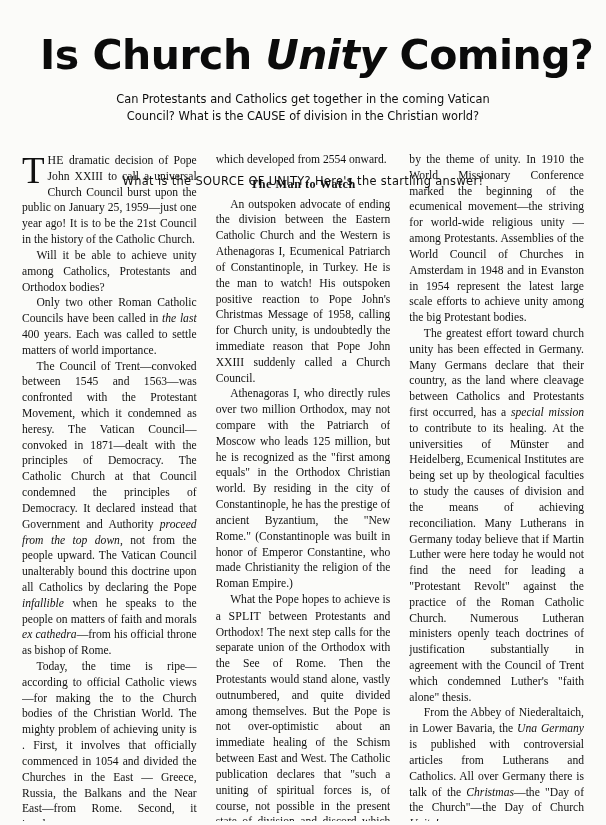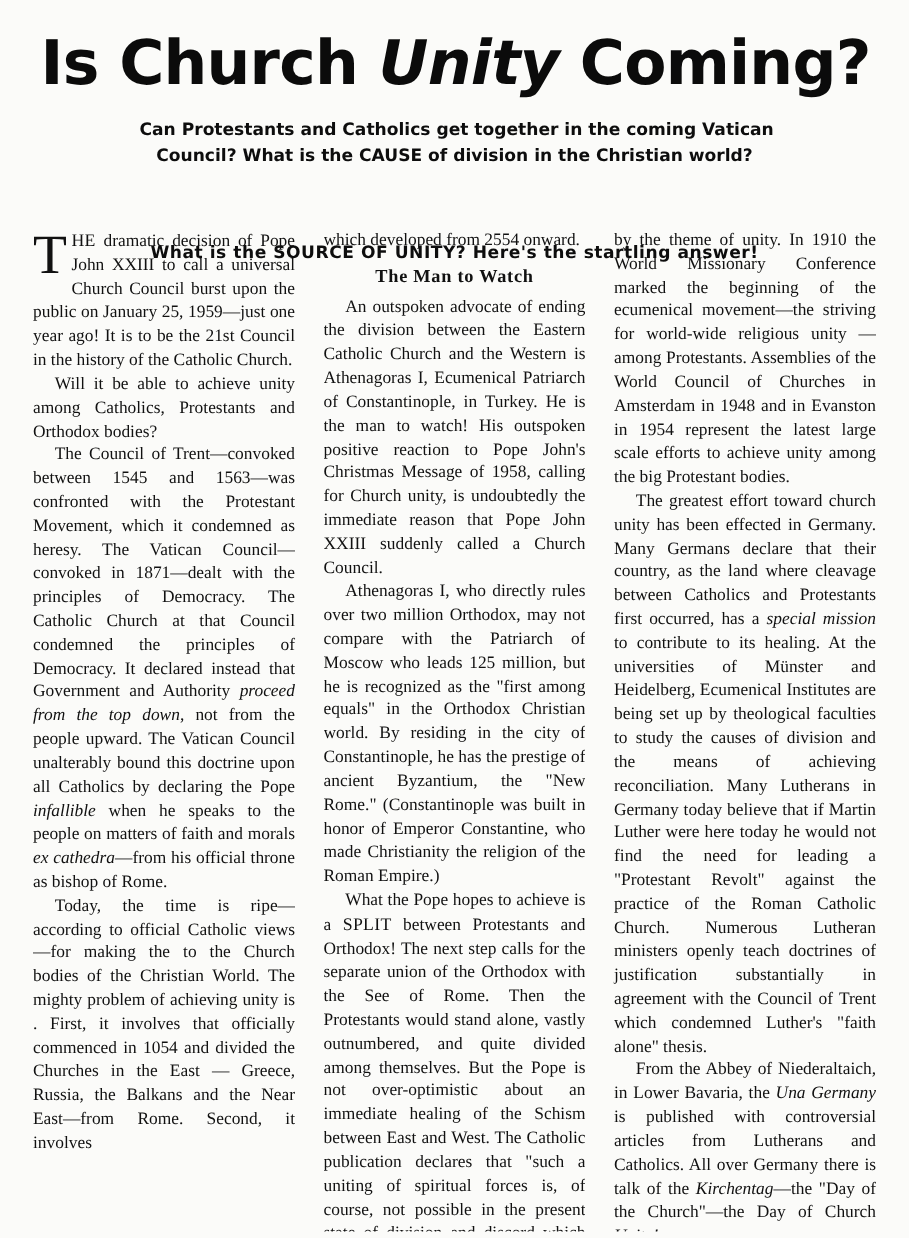--- a/index.html
+++ b/index.html
@@ -13,21 +13,21 @@
     background: #fbfbf9;
     font-family: "Liberation Serif", "DejaVu Serif", serif;
     color: #111111;
     overflow: hidden;
   }
   .page {
     position: relative;
     width: 606px;
     height: 825px;
     box-sizing: border-box;
-    padding: 3px;
+    padding: 16px;
   }
 
   
   .masthead {
     padding: 18px 24px 0 24px;
   }
   .headline {
     text-align: center;
     font-family: "DejaVu Sans", "Liberation Sans", sans-serif;
     font-weight: bold;
@@ -39,21 +39,21 @@
     white-space: nowrap;
   }
   .headline .em {
     font-style: italic;
   }
   .deck {
     margin: 14px auto 0 auto;
     width: 420px;
     text-align: center;
     font-family: "DejaVu Sans", "Liberation Sans", sans-serif;
-    font-weight: bold;
+    font-weight: normal;
     font-size: 11.4px;
     line-height: 1.52;
     color: #0d0d0d;
   }
   .deck div {
     white-space: nowrap;
   }
   .deck .spread {
     letter-spacing: 0.35px;
     margin-top: 48px;
@@ -136,31 +136,32 @@
       <div>Council? What is the CAUSE of division in the Christian world?</div>
       <div class="spread">What is the SOURCE OF UNITY? Here's the startling answer!</div>
     </div>
 
   </div>
 
   <div class="columns">
     <div class="col">
         <p class="dropcap-p"><span class="dropcap">T</span><span class="sc">HE</span><span> dramatic decision of Pope John XXIII to call a universal Church Council burst upon the public on January 25, 1959—just one year ago! It is to be the 21st Council in the history of the Catholic Church.</span></p>
         <p>Will it be able to achieve unity among Catholics, Protestants and Orthodox bodies?</p>
+        <p>Only two other Roman Catholic Councils have been called in <i>the last</i> 400 years. Each was called to settle matters of world importance.</p>
         <p>The Council of Trent—convoked between 1545 and 1563—was confronted with the Protestant Movement, which it condemned as heresy. The Vatican Council—convoked in 1871—dealt with the principles of Democracy. The Catholic Church at that Council condemned the principles of Democracy. It declared instead that Government and Authority <i>proceed from the top down</i>, not from the people upward. The Vatican Council unalterably bound this doctrine upon all Catholics by declaring the Pope <i>infallible</i> when he speaks to the people on matters of faith and morals <i>ex cathedra</i>—from his official throne as bishop of Rome.</p>
         <p>Today, the time is ripe—according to official Catholic views—for making the  to  the Church bodies of the Christian World. The mighty problem of achieving unity is . First, it involves  that officially commenced in 1054 and divided the Churches in the East — Greece, Russia, the Balkans and the Near East—from Rome. Second, it involves </p>
       </div>
     <div class="col">
         <p class="noindent">which developed from 2554 onward.</p>
         <h2>The Man to Watch</h2>
         <p>An outspoken advocate of ending the division between the Eastern Catholic Church and the Western is Athenagoras I, Ecumenical Patriarch of Constantinople, in Turkey. He is the man to watch! His outspoken positive reaction to Pope John's Christmas Message of 1958, calling for Church unity, is undoubtedly the immediate reason that Pope John XXIII suddenly called a Church Council.</p>
         <p>Athenagoras I, who directly rules over two million Orthodox, may not compare with the Patriarch of Moscow who leads 125 million, but he is recognized as the "first among equals" in the Orthodox Christian world. By residing in the city of Constantinople, he has the prestige of ancient Byzantium, the "New Rome." (Constantinople was built in honor of Emperor Constantine, who made Christianity the religion of the Roman Empire.)</p>
         <p>What the Pope hopes to achieve is a <span class="sc">SPLIT</span> between Protestants and Orthodox! The next step calls for the separate union of the Orthodox with the See of Rome. Then the Protestants would stand alone, vastly outnumbered, and quite divided among themselves. But the Pope is not over-optimistic about an immediate healing of the Schism between East and West. The Catholic publication  declares that "such a uniting of spiritual forces is, of course, not possible in the present state of division and discord which has existed for centuries" (Feb. 28, 1959).</p>
       </div>
     <div class="col">
         <p class="noindent">by the theme of unity. In 1910 the World Missionary Conference marked the beginning of the ecumenical movement—the striving for world-wide religious unity — among Protestants. Assemblies of the World Council of Churches in Amsterdam in 1948 and in Evanston in 1954 represent the latest large scale efforts to achieve unity among the big Protestant bodies.</p>
         <p>The greatest effort toward church unity has been effected in Germany. Many Germans declare that their country, as the land where cleavage between Catholics and Protestants first occurred, has a <i>special mission</i> to contribute to its healing. At the universities of Münster and Heidelberg, Ecumenical Institutes are being set up by theological faculties to study the causes of division and the means of achieving reconciliation. Many Lutherans in Germany today believe that if Martin Luther were here today he would not find the need for leading a "Protestant Revolt" against the practice of the Roman Catholic Church. Numerous Lutheran ministers openly teach doctrines of justification substantially in agreement with the Council of Trent which condemned Luther's "faith alone" thesis.</p>
-        <p>From the Abbey of Niederaltaich, in Lower Bavaria, the <i>Una Germany</i> is published with controversial articles from Lutherans and Catholics. All over Germany there is talk of the <i>Kirchentag</i>—the "Day of the Church"—the Day of Church <i>Unity!</i></p>
+        <p>From the Abbey of Niederaltaich, in Lower Bavaria, the <i>Una Germany</i> is published with controversial articles from Lutherans and Catholics. All over Germany there is talk of the <i>Christmas</i>—the "Day of the Church"—the Day of Church <i>Unity!</i></p>
         <p>One small, but conspicuous group of German Lutheran theologians, known as  — meaning "Gathering" — holds that "Roman Primacy," in some form, is an essential ingredient of a full and orthodox Christianity.</p>
       </div>
   </div>
 
 </div>
 
 </body></html>

